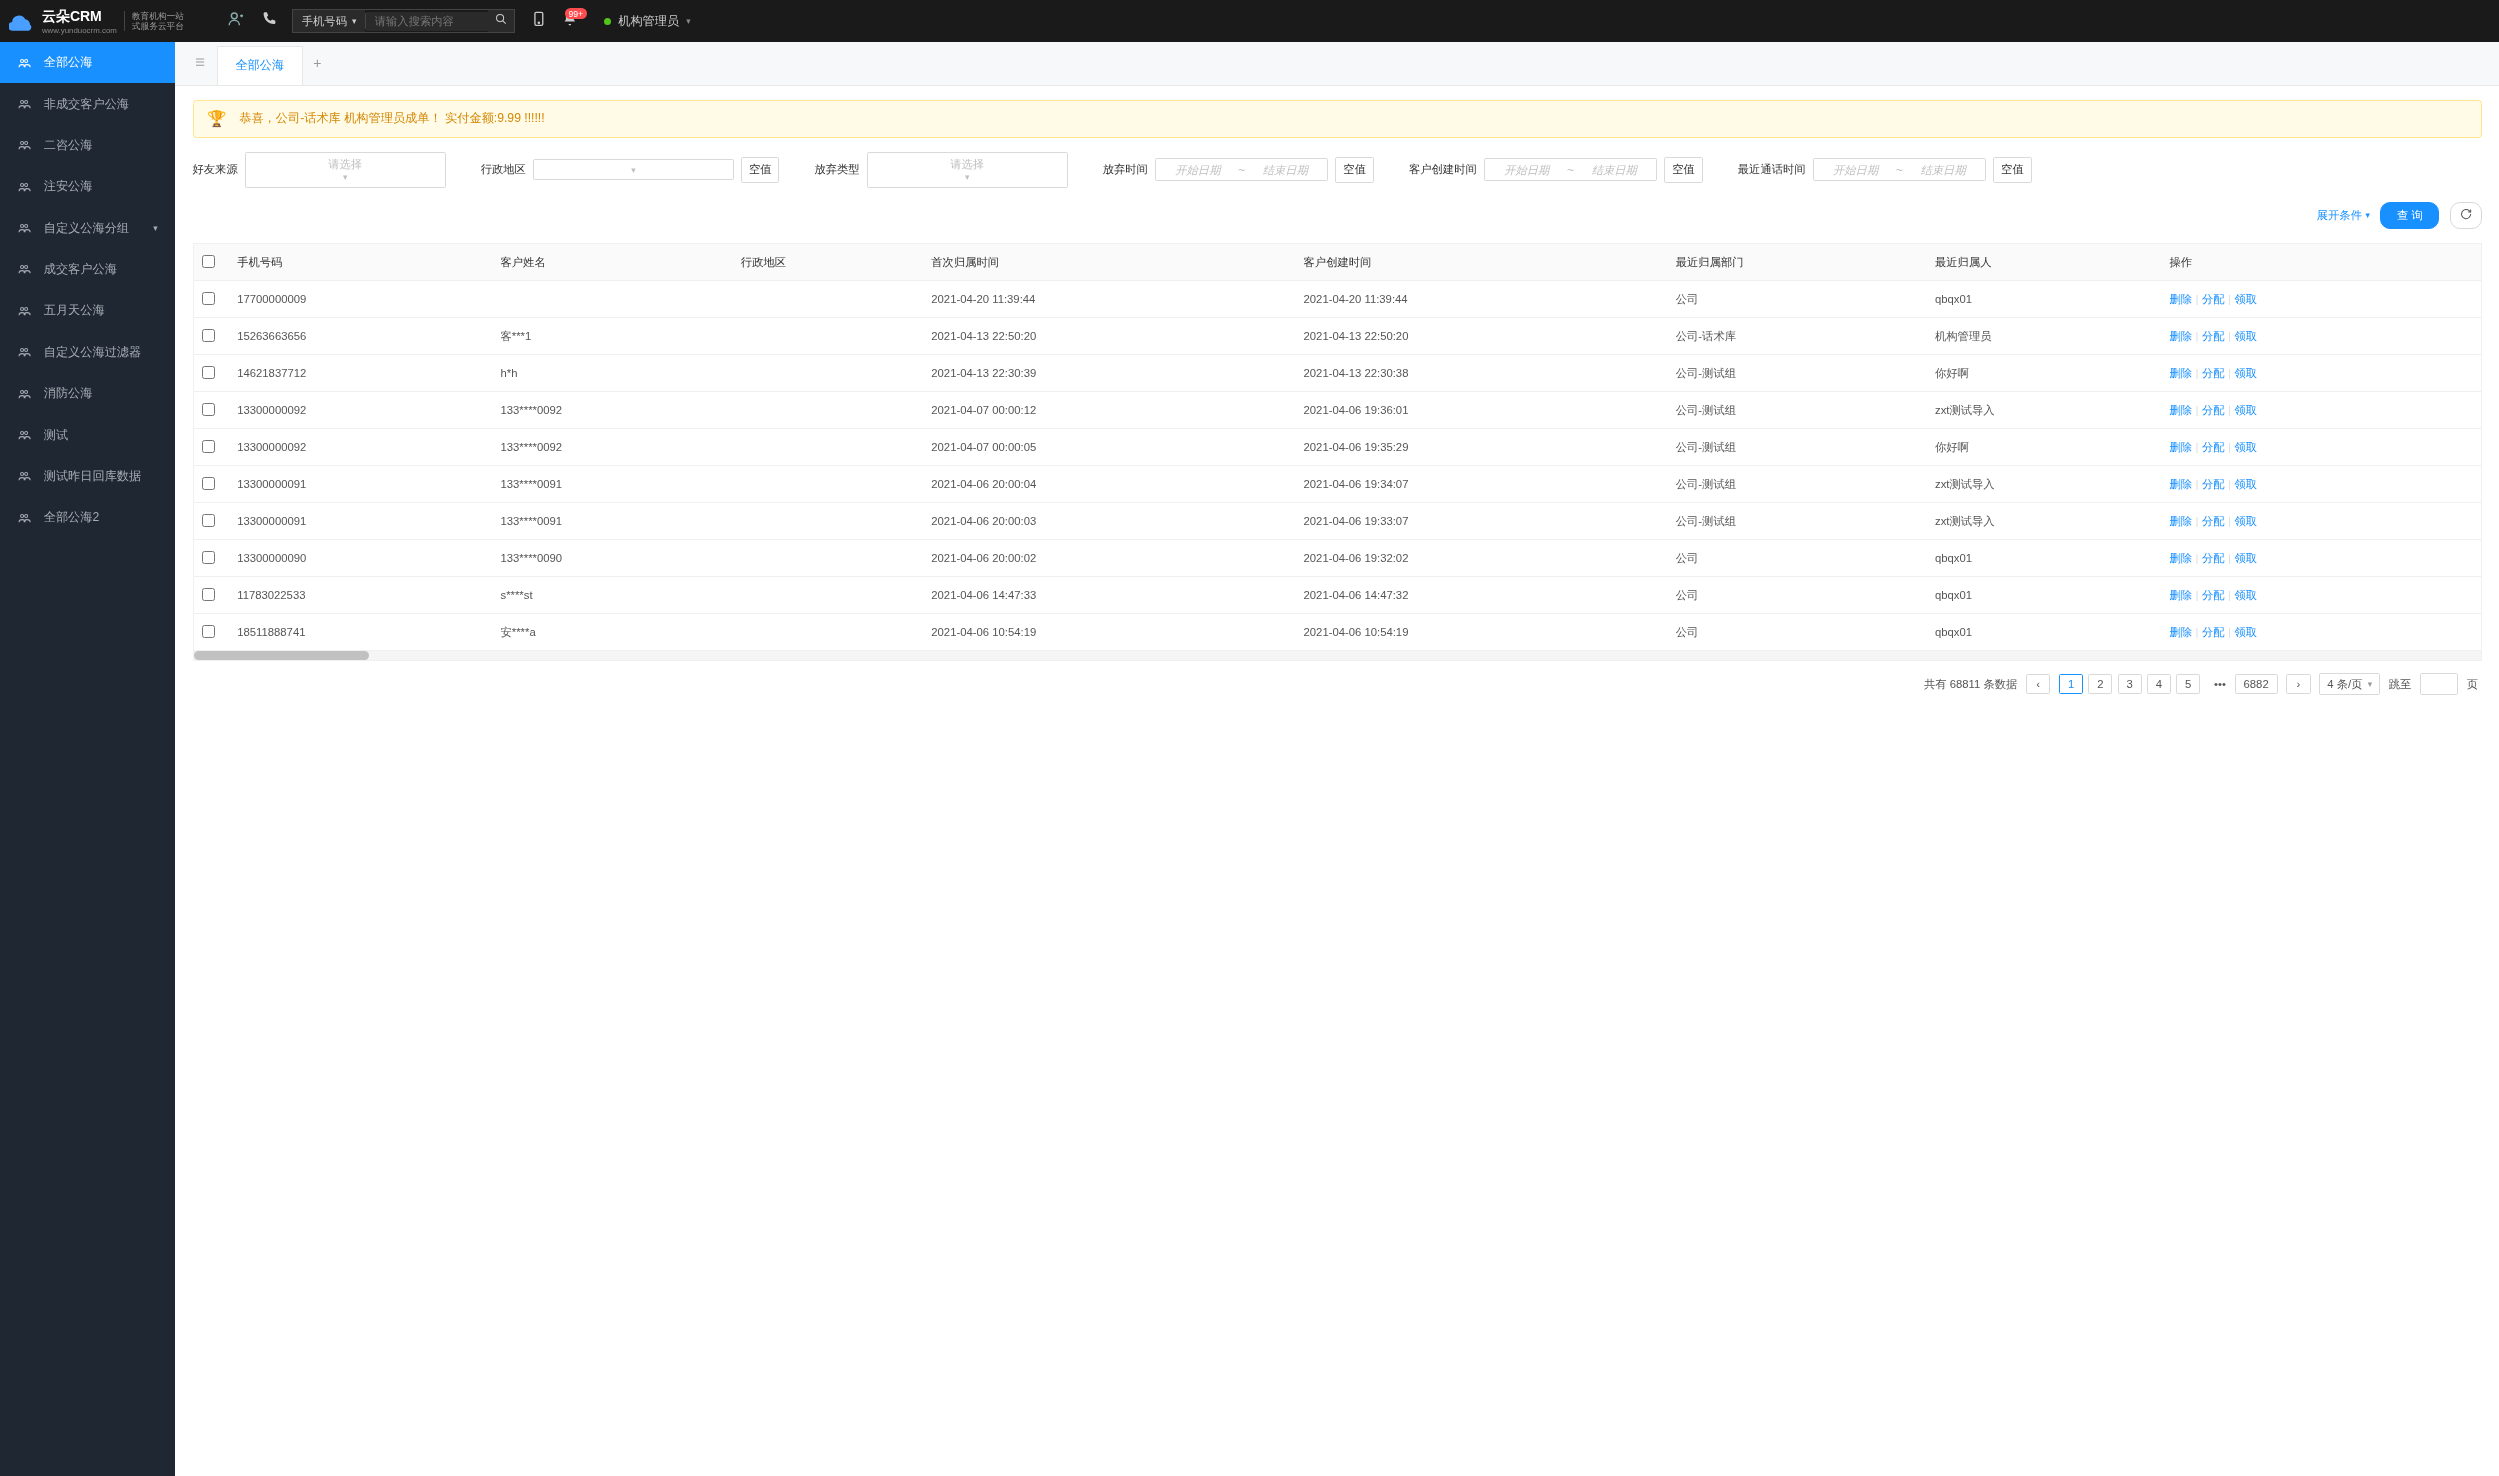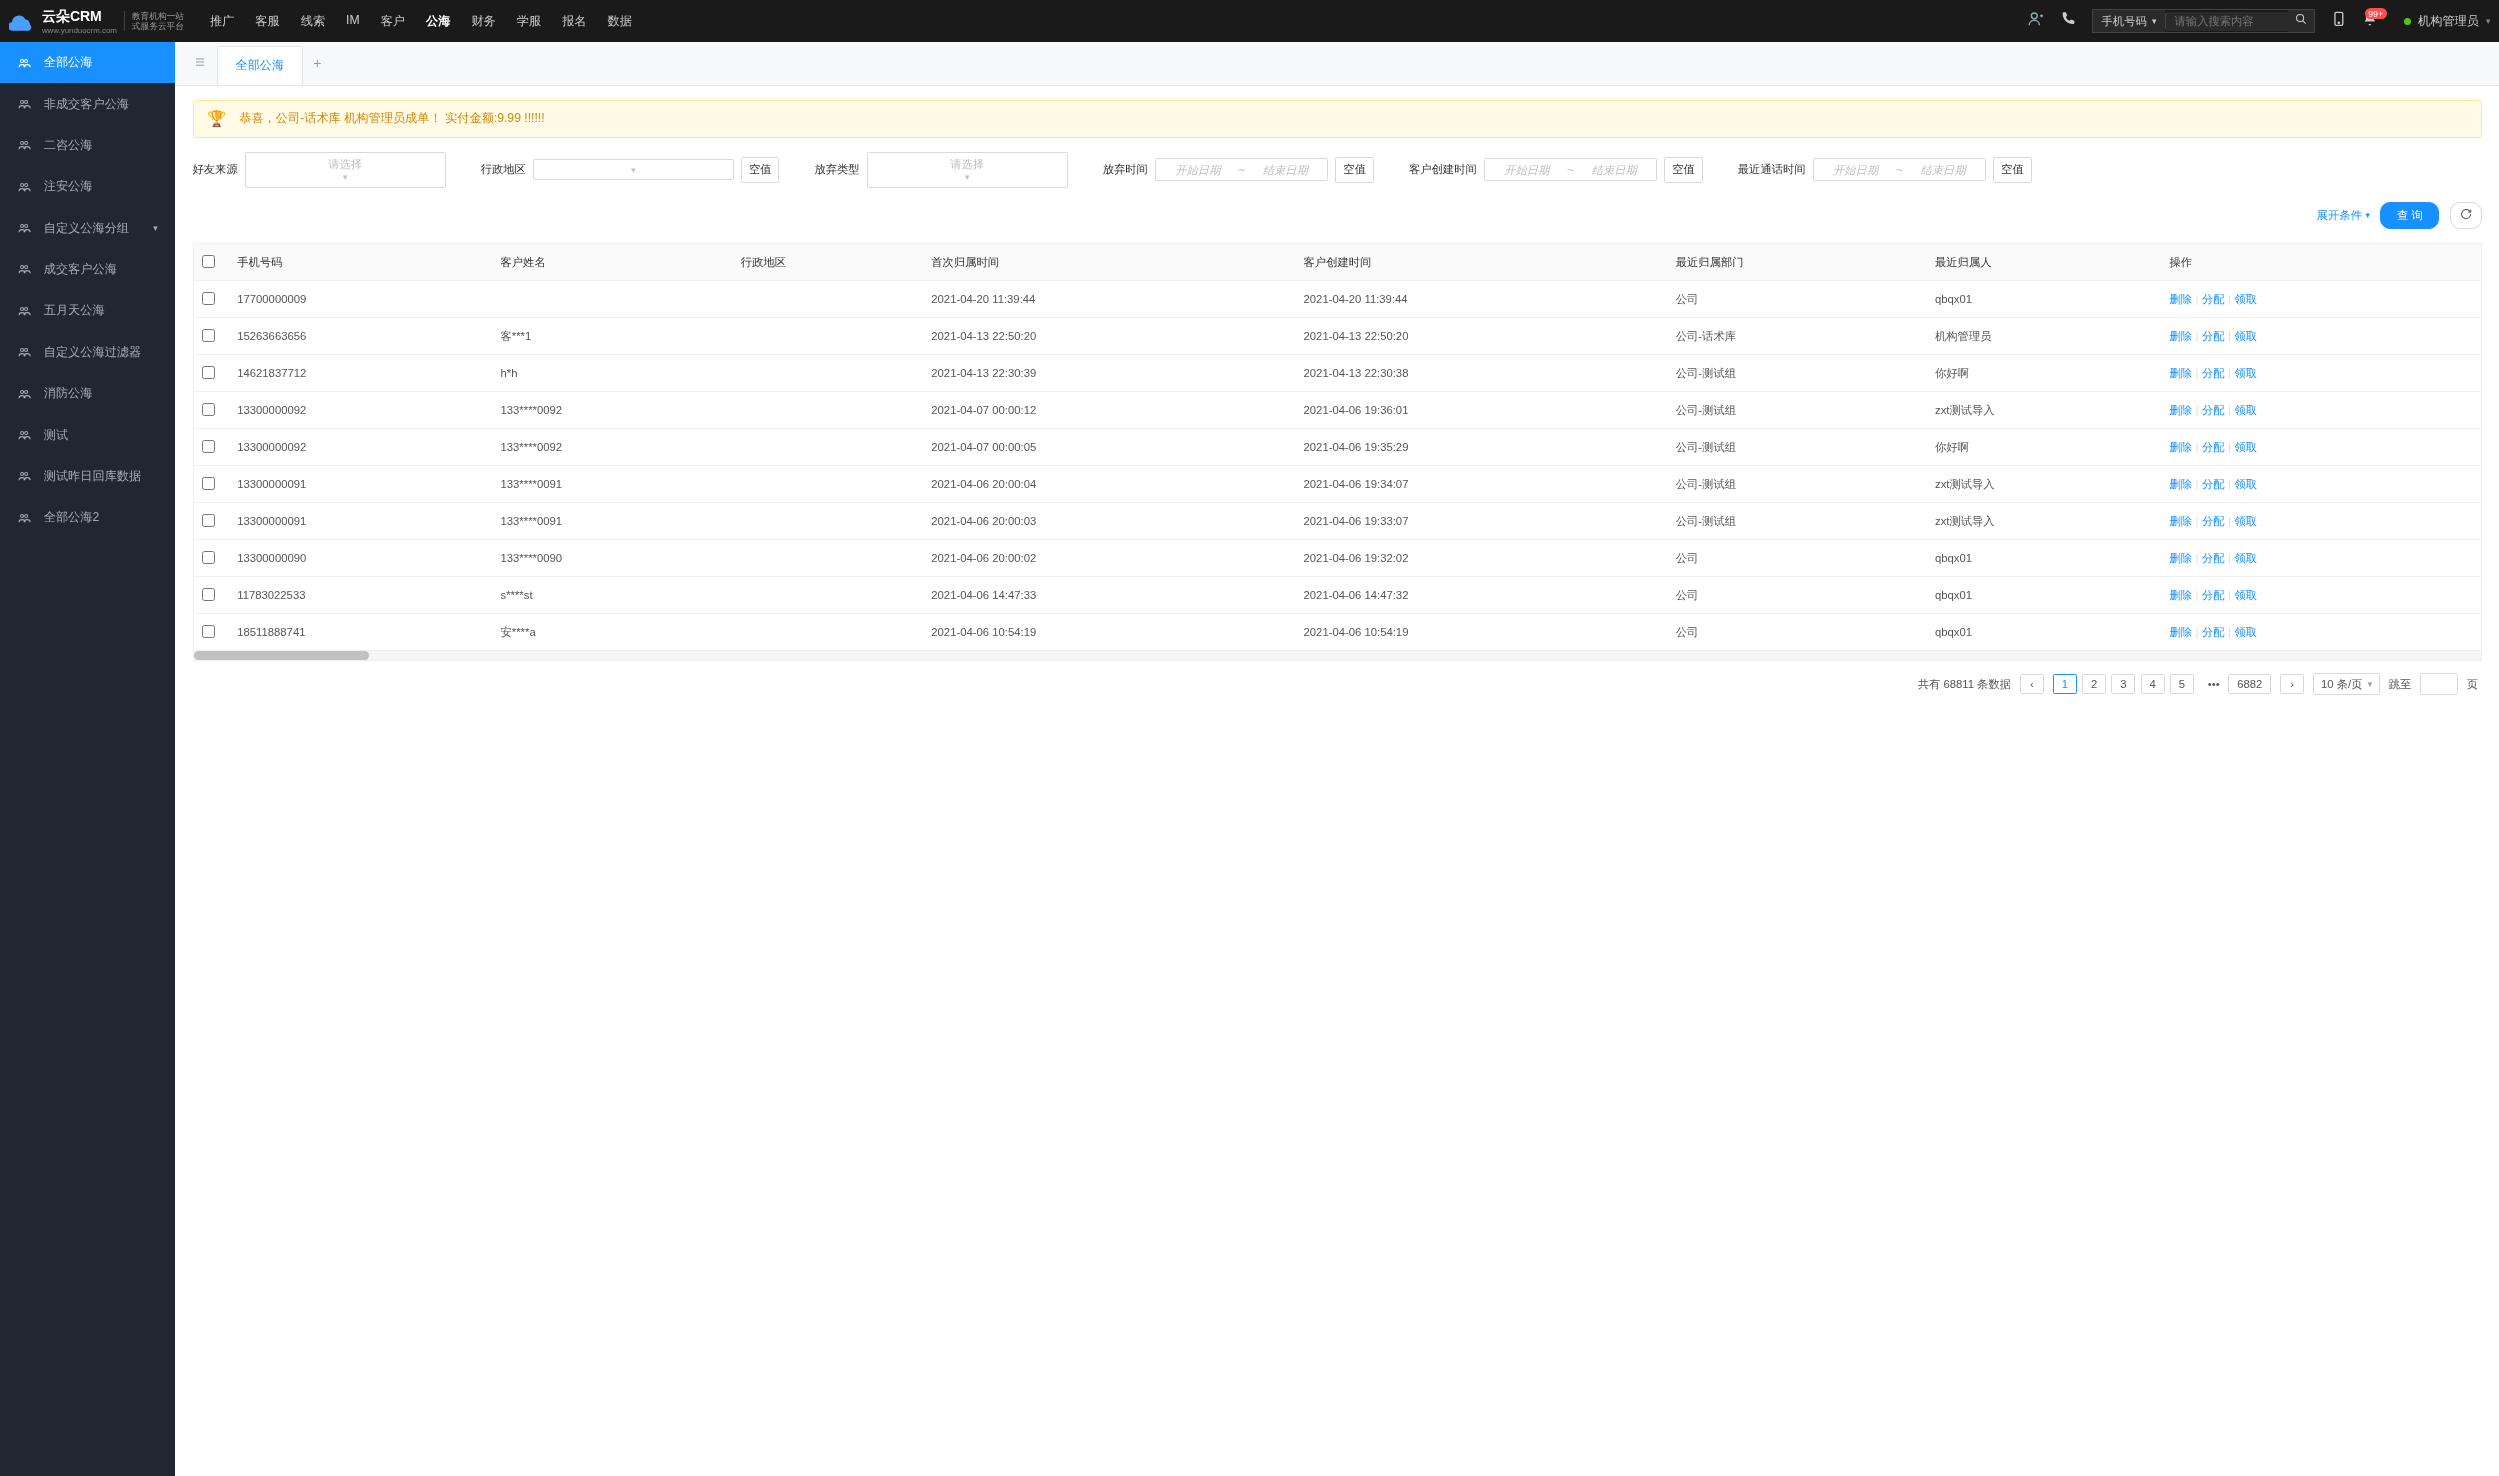--- a/index.html
+++ b/index.html
@@ -85,32 +85,20 @@
       </svg>
     <div>
       <div><span class="logo-text">云朵CRM</span></div>
       <div style="font-size:7.9px;color:#888">www.yunduocrm.com</div>
     </div>
     <div class="logo-sub">
       <div>教育机构一站</div>
       <div>式服务云平台</div>
     </div>
   </div>
-  <div class="top-nav" id="top-nav">
-      <span class="top-nav-item">推广</span>
-      <span class="top-nav-item">客服</span>
-      <span class="top-nav-item">线索</span>
-      <span class="top-nav-item">IM</span>
-      <span class="top-nav-item">客户</span>
-      <span class="top-nav-item active">公海</span>
-      <span class="top-nav-item">财务</span>
-      <span class="top-nav-item">学服</span>
-      <span class="top-nav-item">报名</span>
-      <span class="top-nav-item">数据</span>
-    </div>
   <div class="top-icons">
     <span class="icon-btn">
       <svg width="17.5" height="17.5" viewBox="0 0 24 24" fill="none" stroke="#8aa" stroke-width="2">
           <circle cx="10" cy="8" r="4"></circle>
           <path d="M3 21c0-4 3-7 7-7s7 3 7 7"></path>
           <path d="M18 8h4M20 6v4"></path>
         </svg>
     </span>
     <span class="icon-btn">
       <svg width="15.7" height="15.7" viewBox="0 0 24 24" fill="#ccc">
@@ -494,21 +482,21 @@
       </div>
 
       <div class="pagination">
         <span>共有 68811 条数据</span>
         <span class="page-btn">‹</span>
         <span id="page-nums"><span class="page-btn active" style="margin-right: 5.2px;">1</span><span class="page-btn" style="margin-right: 5.2px;">2</span><span class="page-btn" style="margin-right: 5.2px;">3</span><span class="page-btn" style="margin-right: 5.2px;">4</span><span class="page-btn" style="margin-right: 5.2px;">5</span></span>
         <span>•••</span>
         <span class="page-btn">6882</span>
         <span class="page-btn">›</span>
         <div class="page-select">
-          <span>10 条/页</span>
+          <span>4 条/页</span>
             <span style="font-size:8.7px;color:#999">▾</span>
         </div>
         <span>跳至</span>
         <input class="page-input" style="">
         <span>页</span>
       </div>
     </div>
   </div>
 </div>
 

